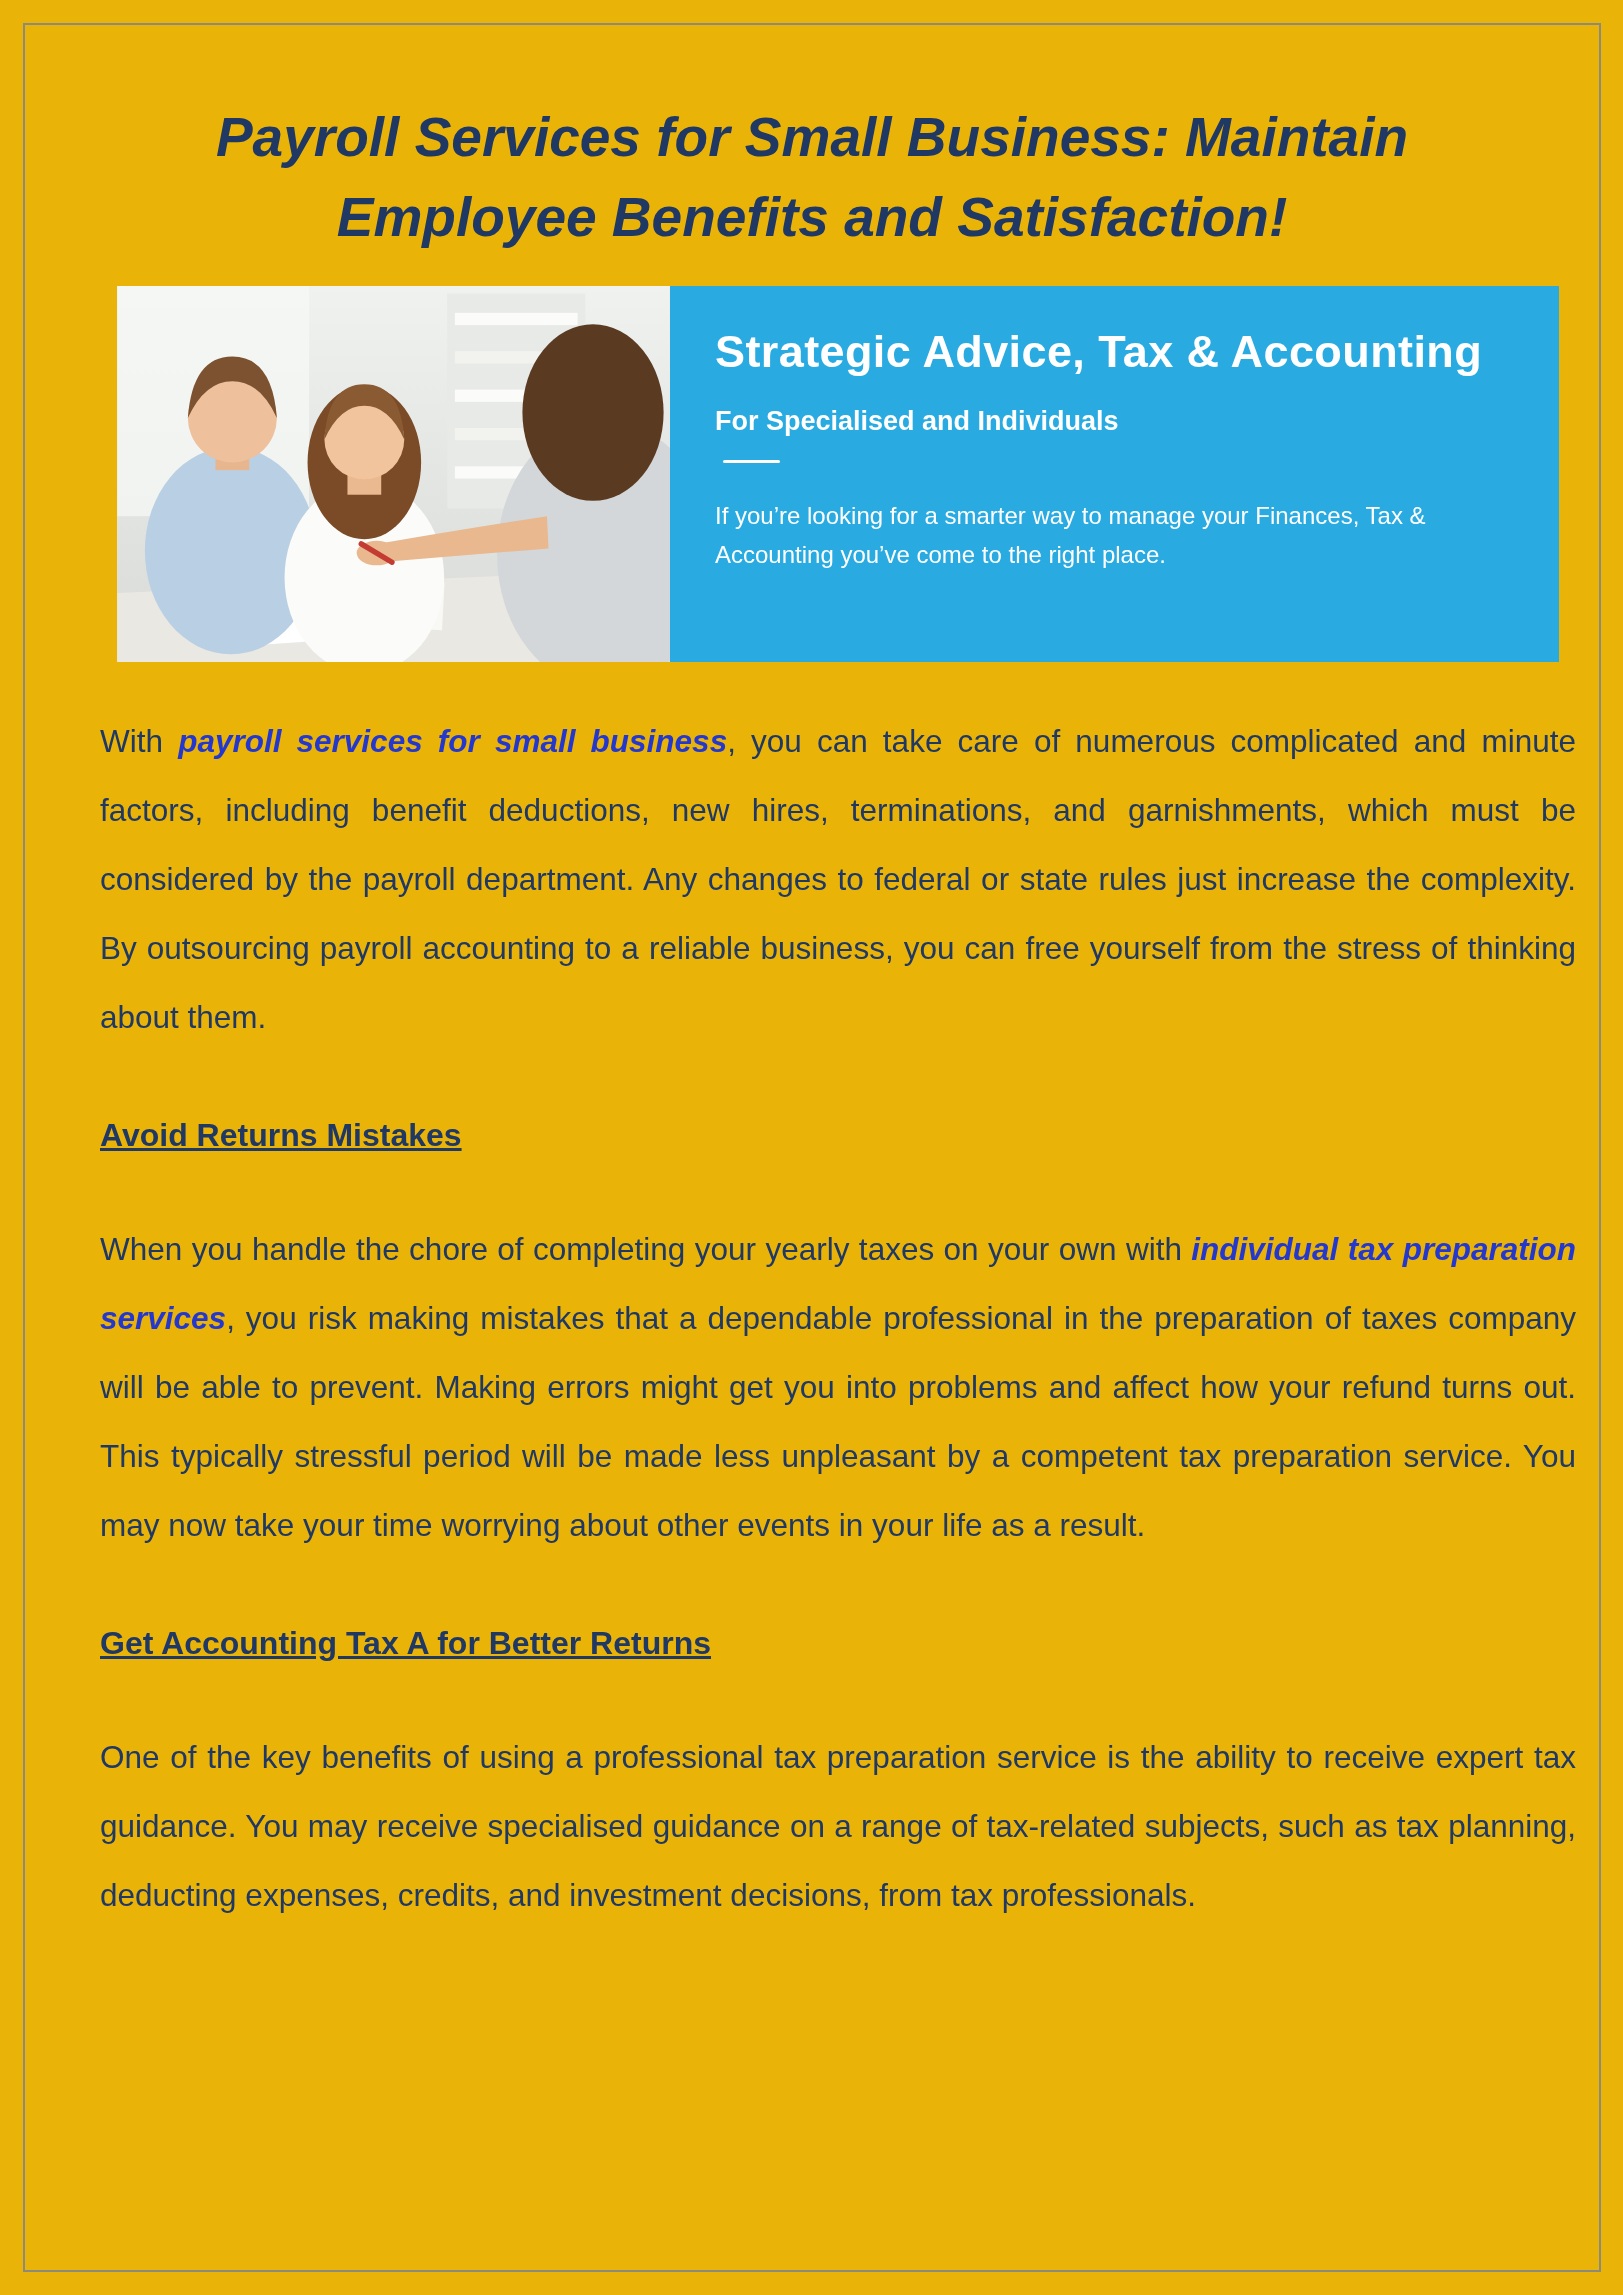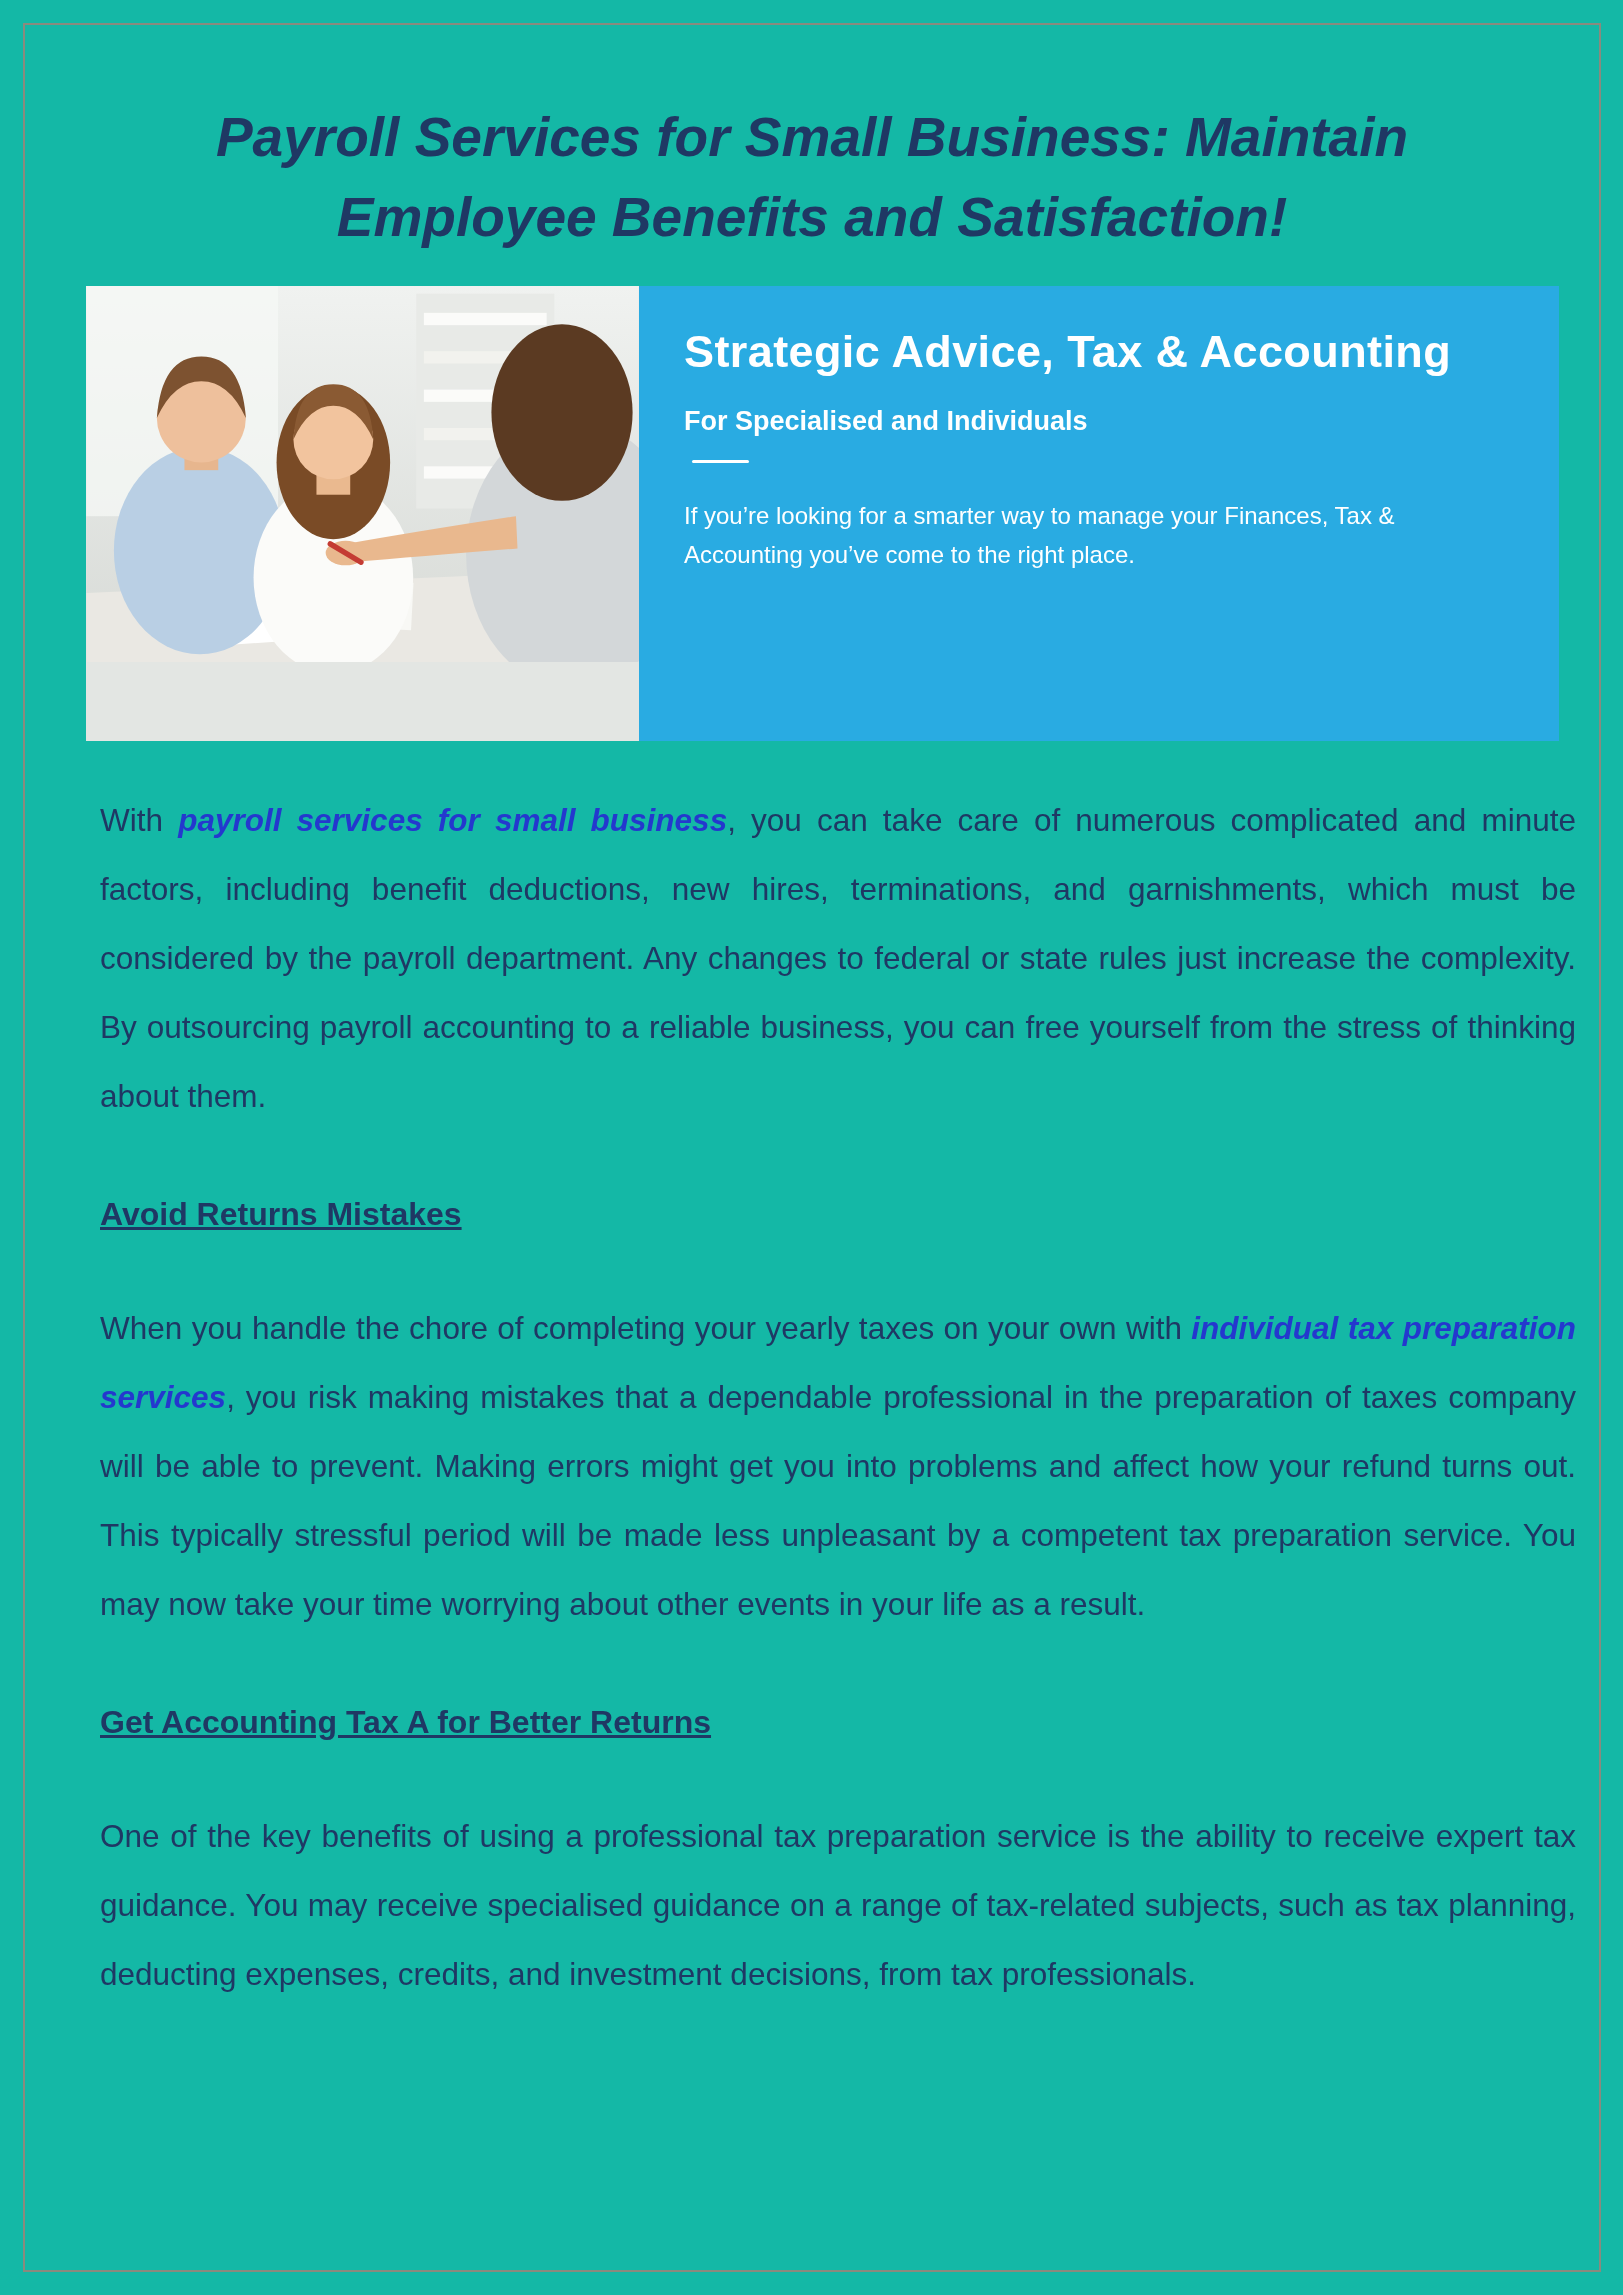--- a/index.html
+++ b/index.html
@@ -1,21 +1,21 @@
 <!DOCTYPE html>
 <html style="font-size:12.3px"><head>
 <meta charset="utf-8">
 <style>
   * { margin: 0; padding: 0; box-sizing: border-box; }
   html, body { background: #ffffff; }
   .page {
     position: relative;
     width: 1624px;
     height: 2295px;
-    background: #14b8a6;
+    background: #eab308;
     font-family: "Liberation Sans", sans-serif;
     color: #1F3864;
     overflow: hidden;
   }
   .frame {
     position: absolute;
     left: 23px; top: 23px; right: 23px; bottom: 23px;
     border: 2.3px solid #8A8A7E;
     pointer-events: none;
   }
@@ -23,22 +23,22 @@
     padding-top: 98px;
     text-align: center;
     font-style: italic;
     font-weight: bold;
     font-size: 55px;
     line-height: 1.45;
     color: #1F3864;
   }
   .banner {
     display: flex;
-    margin: 28px 65px 0 86px;
-    height: 455px;
+    margin: 28px 65px 0 117px;
+    height: 376px;
     overflow: hidden;
     justify-content: space-between;
   }
   .banner-photo {
     width: 553px;
     flex: 0 0 553px;
     overflow: hidden;
     background: #e3e6e3;
   }
   .banner-photo svg { display: block; }

